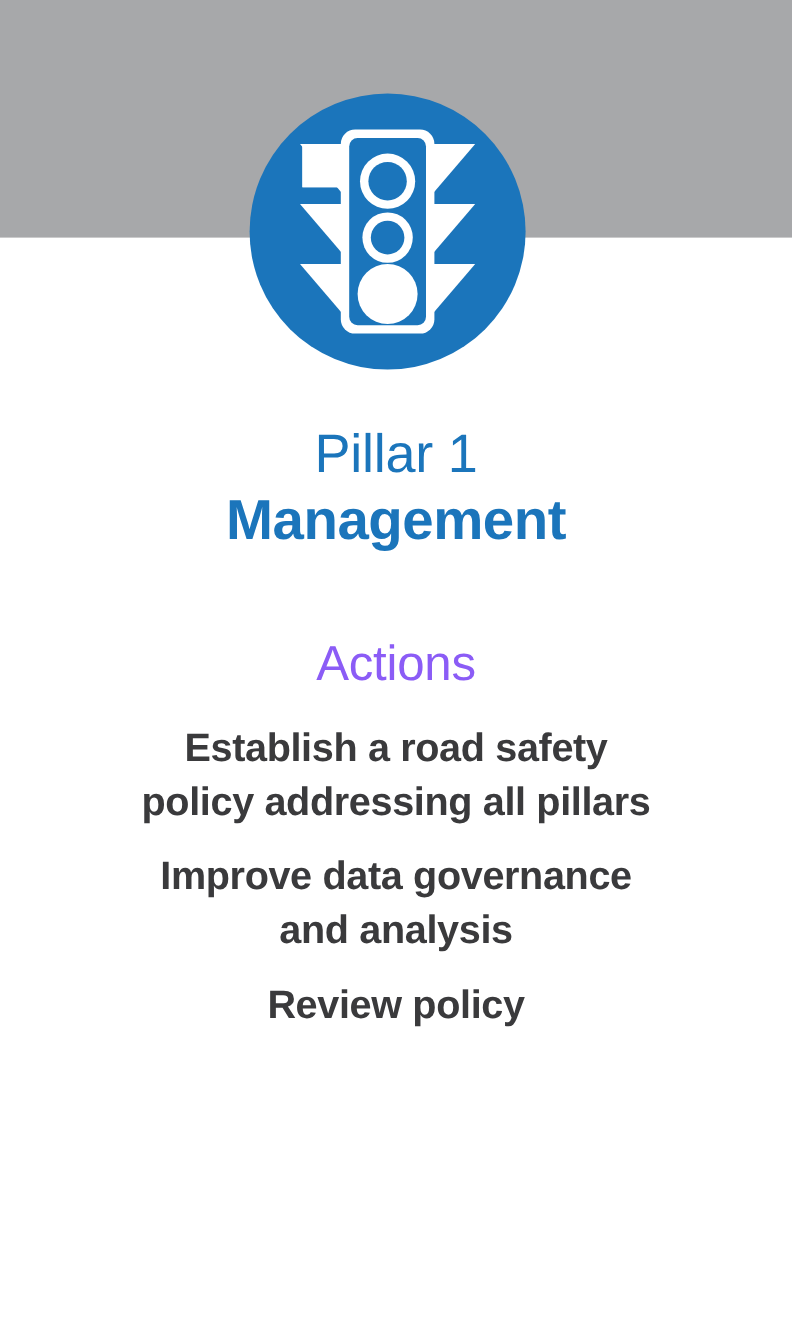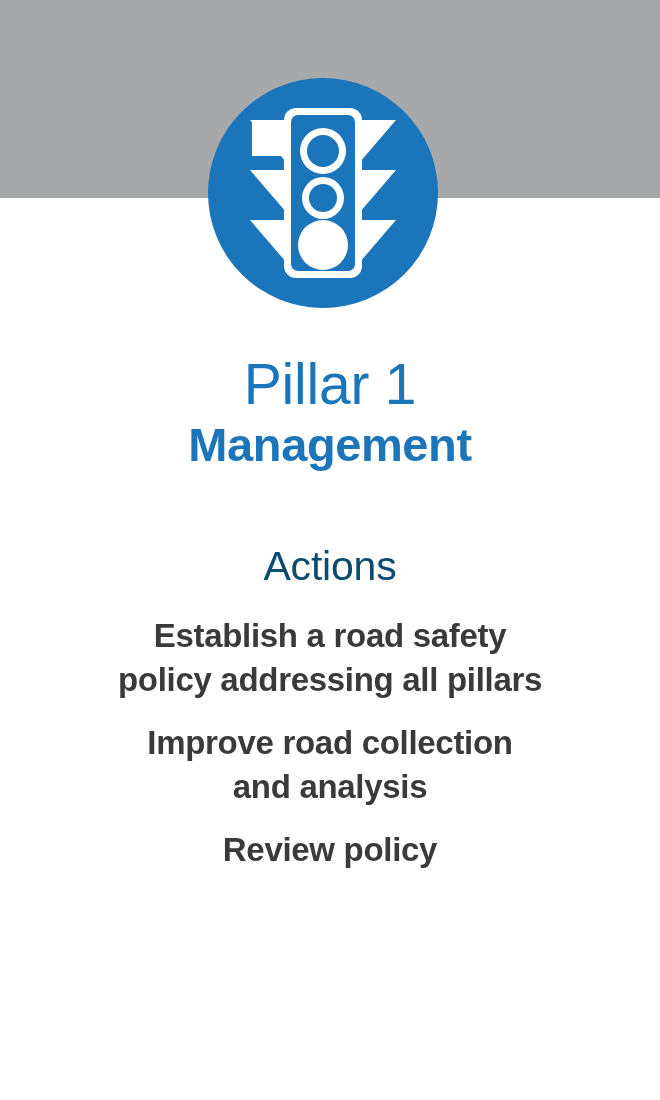--- a/index.html
+++ b/index.html
@@ -56,39 +56,39 @@
   .content {
     position: absolute;
     left: 0;
     top: 308px;
     width: 660px;
     text-align: center;
   }
 
   .pillar-label {
     color: #1b75bb;
-    font-size: 57px;
+    font-size: 45px;
     font-weight: 400;
     line-height: 1.04;
     letter-spacing: -0.2px;
     margin-top: 47px;
   }
 
   .pillar-title {
     color: #1b75bb;
     font-size: 47px;
     font-weight: 700;
     line-height: 1.22;
     letter-spacing: -0.4px;
     margin-top: 2px;
     padding: 0 40px;
   }
 
   .actions-heading {
-    color: #0c4a6e;
+    color: #8b5cf6;
     font-size: 41px;
     font-weight: 400;
     line-height: 1.05;
     letter-spacing: -0.2px;
     margin-top: 71px;
   }
 
   .actions-list {
     margin: 16px;
     padding: 0;
@@ -153,21 +153,21 @@
     <div class="actions-heading">Actions</div>
 
     <ul class="actions-list">
       <li class="action-item">
         <div>Establish a road safety</div>
         <div>policy addressing all pillars</div>
       </li>
       <li class="action-item">
       </li>
       <li class="action-item">
-        <div>Improve road collection</div>
+        <div>Improve data governance</div>
         <div>and analysis</div>
       </li>
       <li class="action-item">
         <div>Review policy</div>
       </li>
     </ul>
 
   </div>
 </div>
 

